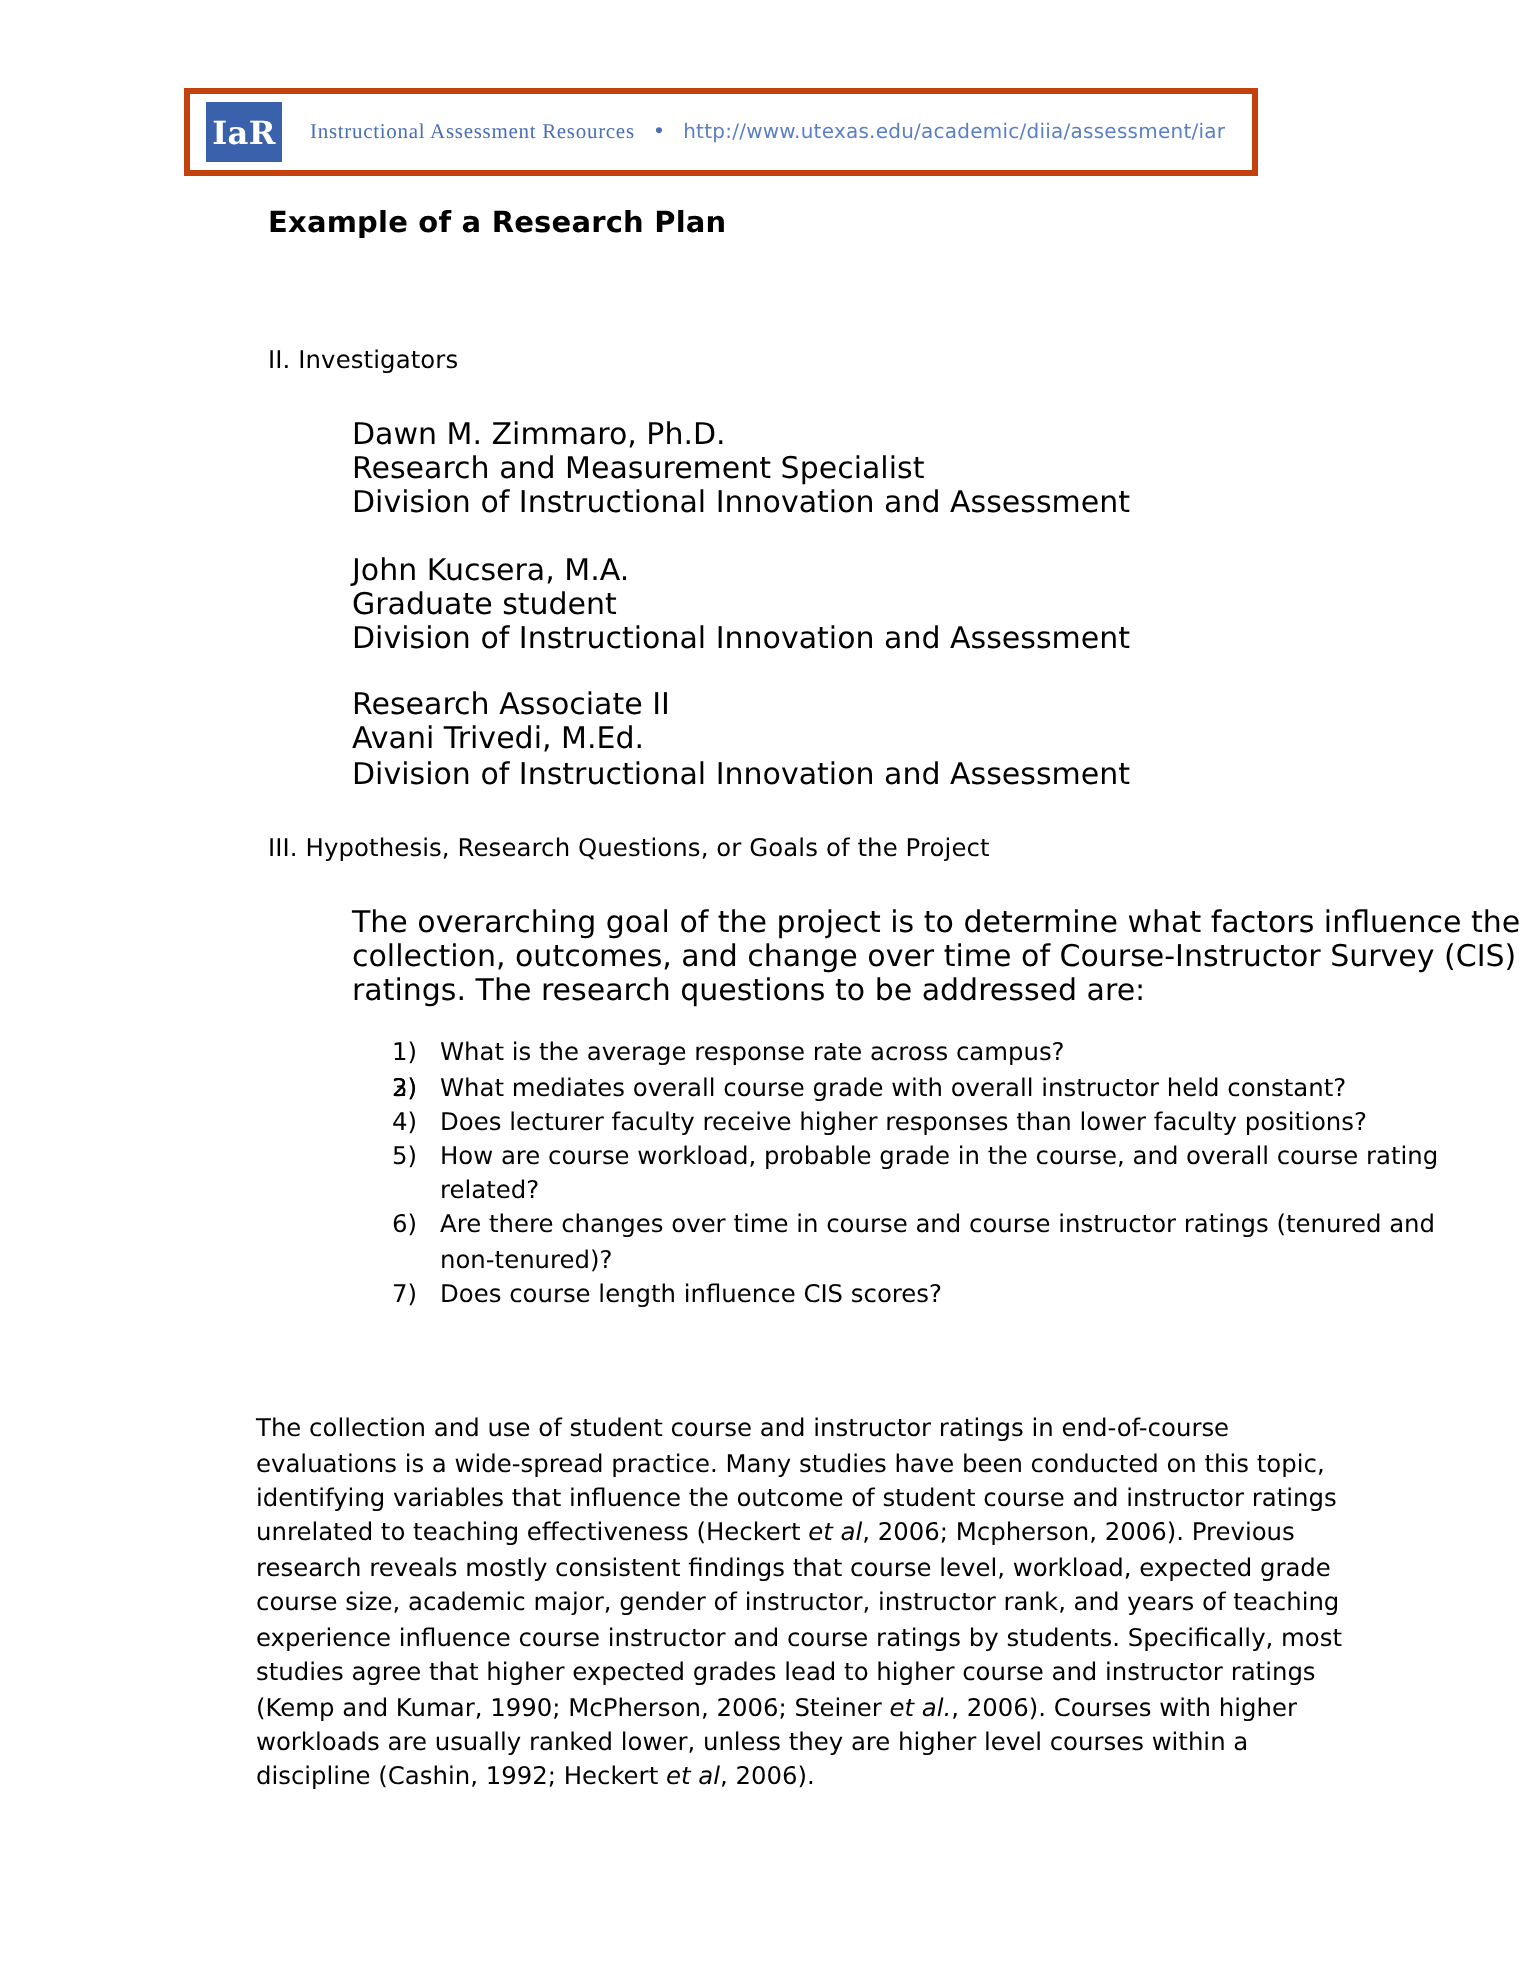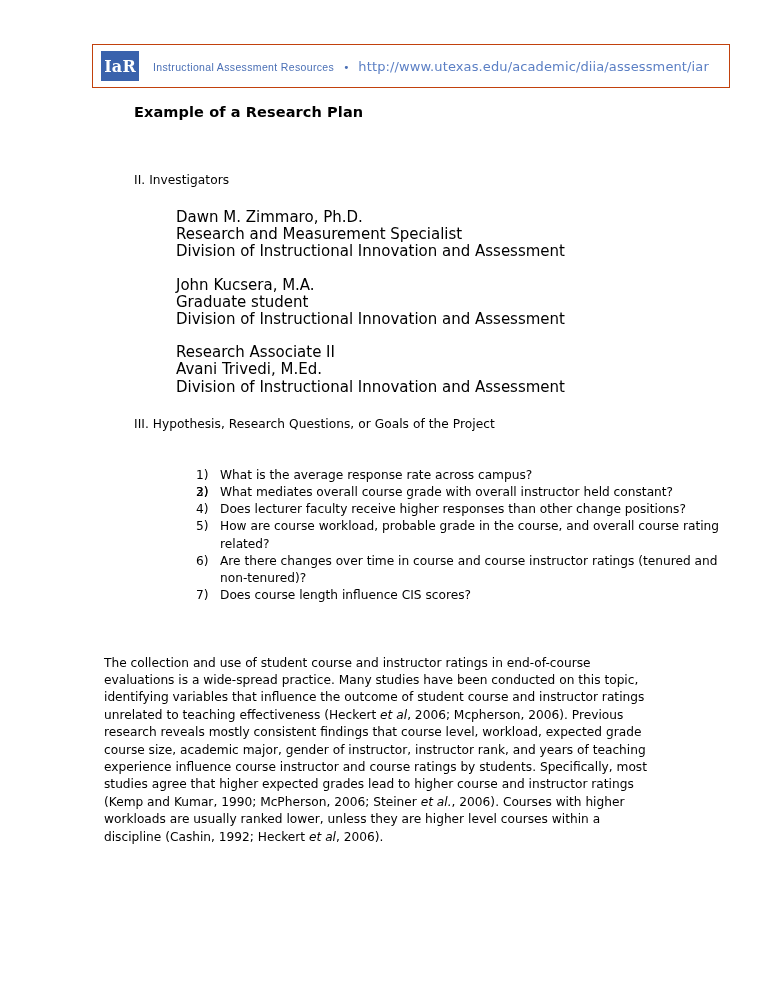--- a/index.html
+++ b/index.html
@@ -22,23 +22,23 @@
     top: 0;
     width: 768px;
     height: 994px;
   }
 
   
   .header-banner {
     position: absolute;
     left: 92px;
     top: 44px;
-    width: 638px;
+    width: 537px;
     height: 44px;
-    border: 1px solid #c2410c;
+    border: 3px solid #c2410c;
     box-sizing: border-box;
     background: #ffffff;
     display: flex;
     align-items: center;
   }
   .logo-box {
     width: 38px;
     height: 30px;
     margin-left: 8px;
     background: #3a62ac;
@@ -53,33 +53,33 @@
     flex: 0 0 auto;
   }
   .banner-text {
     margin-left: 14px;
     display: flex;
     align-items: baseline;
     white-space: nowrap;
   }
   .banner-title {
     color: #4a6fb5;
-    font-family: Liberation Sans, sans-serif;
+    font-family: Liberation Serif, serif;
     font-size: 10.5px;
     letter-spacing: 0.35px;
   }
   .banner-sep {
     color: #4a6fb5;
     font-size: 10.5px;
     margin: 0 9px;
   }
   .banner-url {
     color: #5b7fc4;
     font-family: "DejaVu Sans", "Liberation Sans", sans-serif;
-    font-size: 13px;
+    font-size: 10px;
     letter-spacing: 0.12px;
     text-align: right;
   }
 
   
   .doc {
     position: absolute;
     left: 0;
     top: 103px;
     width: 681px;
@@ -113,21 +113,21 @@
     margin-left: 132px;
     width: 545px;
     font-size: 15px;
     line-height: 17.2px;
   }
   .indent-block .ln {
     white-space: nowrap;
   }
 
   .para {
-    margin-left: 60px;
+    margin-left: 84px;
     width: 545px;
     font-size: 12.2px;
     line-height: 17.4px;
     text-align: left;
   }
 
   .qlist {
     margin: 0;
     padding: 0;
     list-style: none;
@@ -197,38 +197,43 @@
       <div class="ln">Avani Trivedi, M.Ed.</div>
       <div class="ln">Division of Instructional Innovation and Assessment</div>
     </div>
 
     <div class="gap-20"></div>
 
     <div class="sec-line">III. Hypothesis, Research Questions, or Goals of the Project</div>
 
     <div class="gap-20"></div>
 
+    <div class="indent-block">
+      <div class="ln">The overarching goal of the project is to determine what factors influence the</div>
+      <div class="ln">collection, outcomes, and change over time of Course-Instructor Survey (CIS)</div>
+      <div class="ln">ratings.  The research questions to be addressed are:</div>
+    </div>
 
     <div class="gap-14"></div>
 
     <ol class="qlist">
       <li>
         <span class="marker">1)</span>
         <span>What is the average response rate across campus?</span>
       </li>
       <li>
         <span class="marker">2)</span>
       </li>
       <li>
         <span class="marker">3)</span>
         <span>What mediates overall course grade with overall instructor held constant?</span>
       </li>
       <li>
         <span class="marker">4)</span>
-        <span>Does lecturer faculty receive higher responses than other change positions?</span>
+        <span>Does lecturer faculty receive higher responses than lower faculty positions?</span>
       </li>
       <li>
         <span class="marker">5)</span>
         <span>How are course workload, probable grade in the course, and overall course rating related?</span>
       </li>
       <li>
         <span class="marker">6)</span>
         <span>Are there changes over time in course and course instructor ratings (tenured and non-tenured)?</span>
       </li>
       <li>

